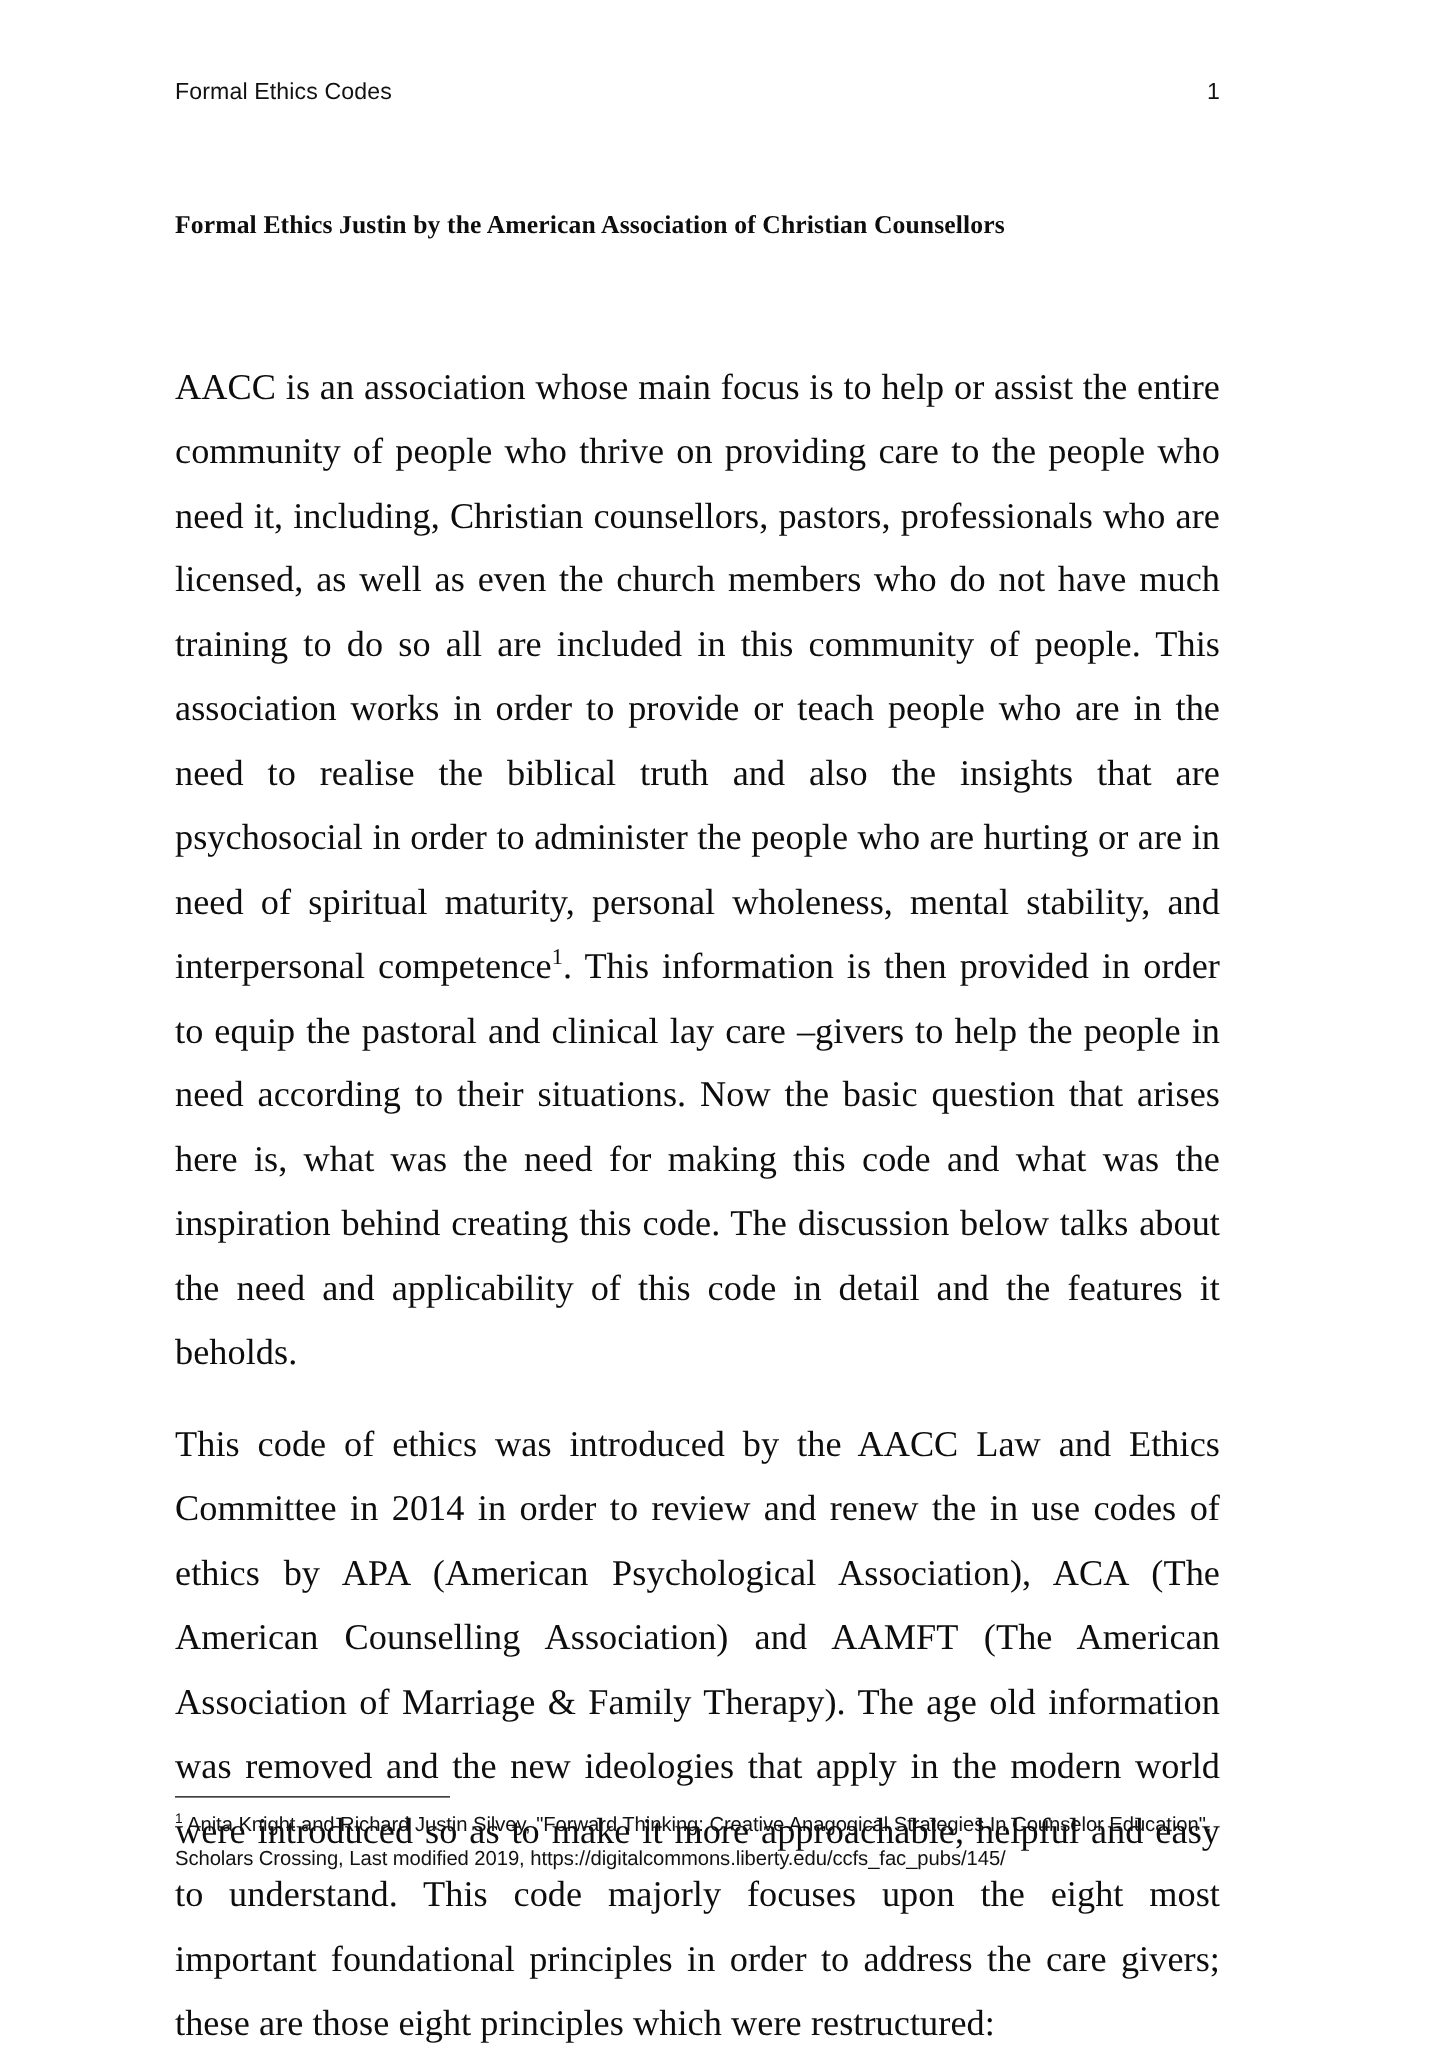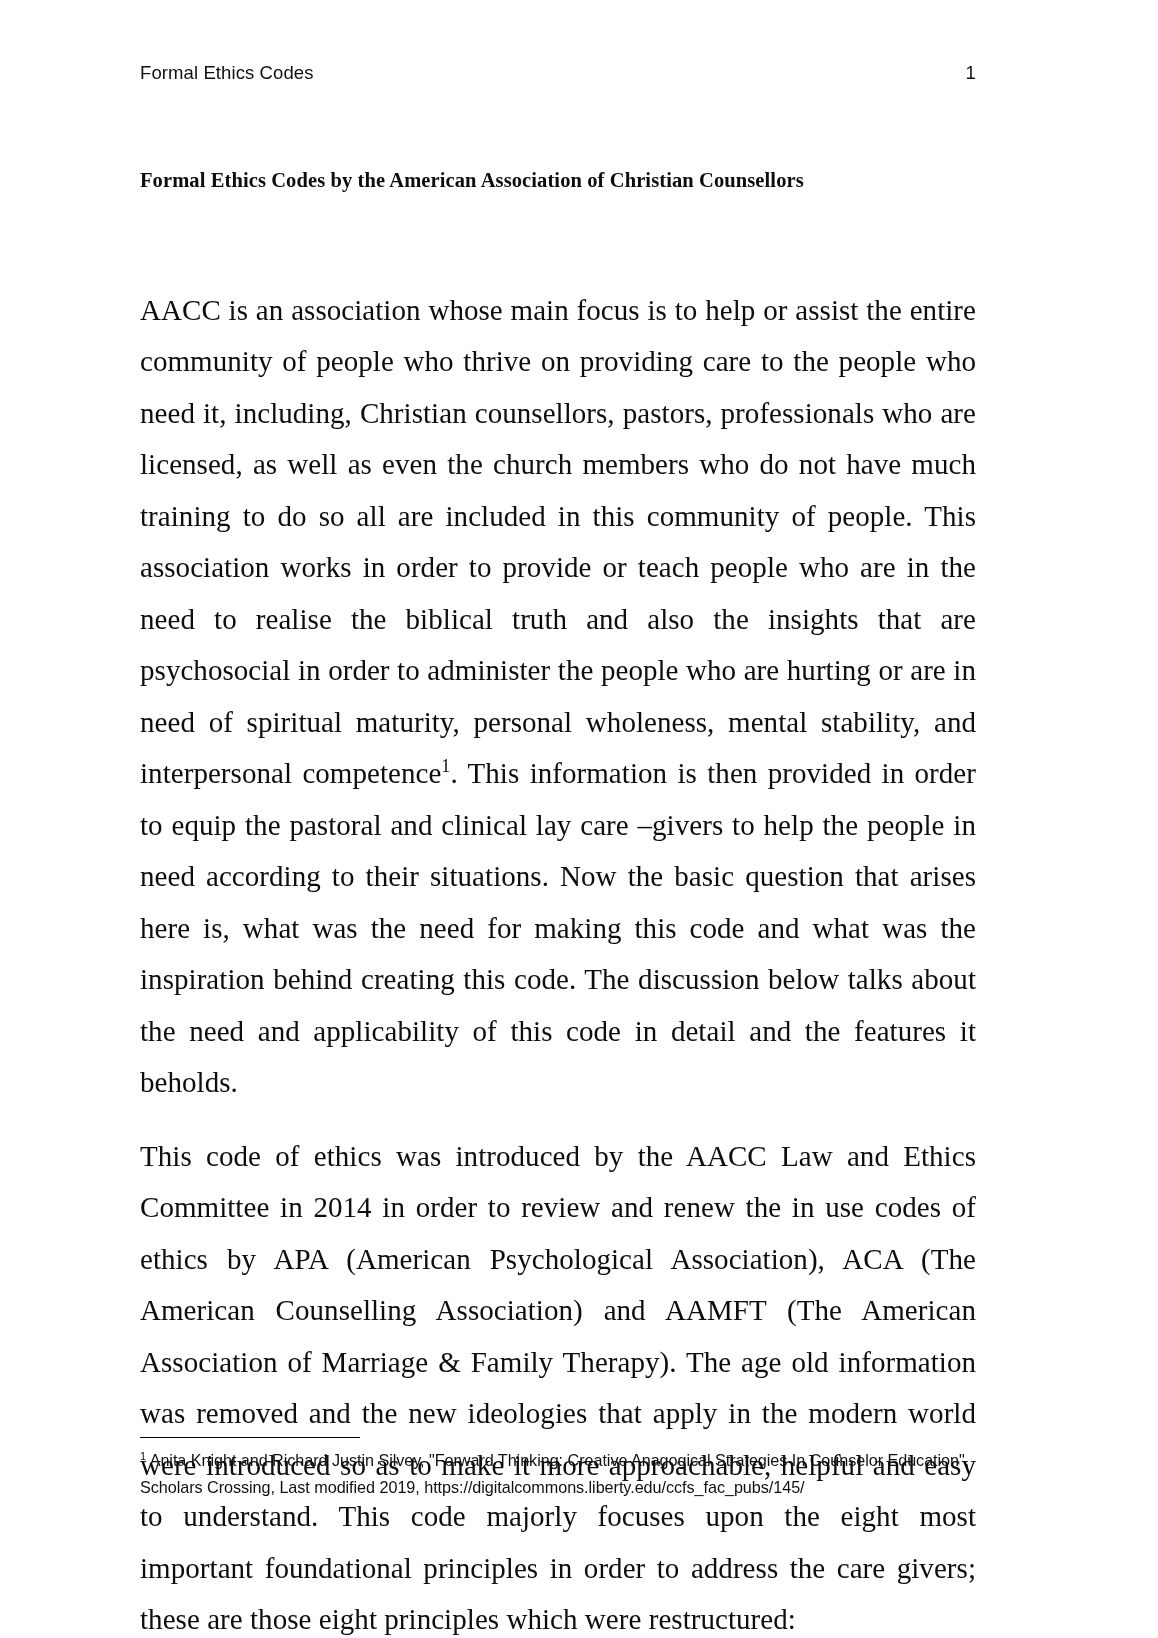--- a/index.html
+++ b/index.html
@@ -111,21 +111,21 @@
 
 <div class="page">
 
   <div class="doc-header">
     <span class="running-title">Formal Ethics Codes</span>
     <span class="page-number">1</span>
   </div>
 
   <div class="body-region">
 
-    <h1 class="doc-title">Formal Ethics Codes by the American Association of Christian Counsellors</h1>
+    <h1 class="doc-title">Formal Ethics Justin by the American Association of Christian Counsellors</h1>
 
     <div class="spacer-after-title"></div>
 
     <p class="body-para"><span>AACC is an association whose main focus is to help or assist the entire community of people who thrive on providing care to the people who need it, including, Christian counsellors, pastors, professionals who are licensed, as well as even the church members who do not have much training to do so all are included in this community of people. This association works in order to provide or teach people who are in the need to realise the biblical truth and also the insights that are psychosocial in order to administer the people who are hurting or are in need of spiritual maturity, personal wholeness, mental stability, and interpersonal competence</span><sup class="fn-ref">1</sup><span>. This information is then provided in order to equip the pastoral and clinical lay care –givers to help the people in need according to their situations. Now the basic question that arises here is, what was the need for making this code and what was the inspiration behind creating this code. The discussion below talks about the need and applicability of this code in detail and the features it beholds.</span></p>
 
     <p class="body-para">This code of ethics was introduced by the AACC Law and Ethics Committee in 2014 in order to review and renew the in use codes of ethics by APA (American Psychological Association), ACA (The American Counselling Association) and AAMFT (The American Association of Marriage &amp; Family Therapy). The age old information was removed and the new ideologies that apply in the modern world were introduced so as to make it more approachable, helpful and easy to understand.   This code majorly focuses upon the eight most important foundational principles in order to address the care givers; these are those eight principles which were restructured:</p>
 
   </div>
 
   <div class="footnote-area">

